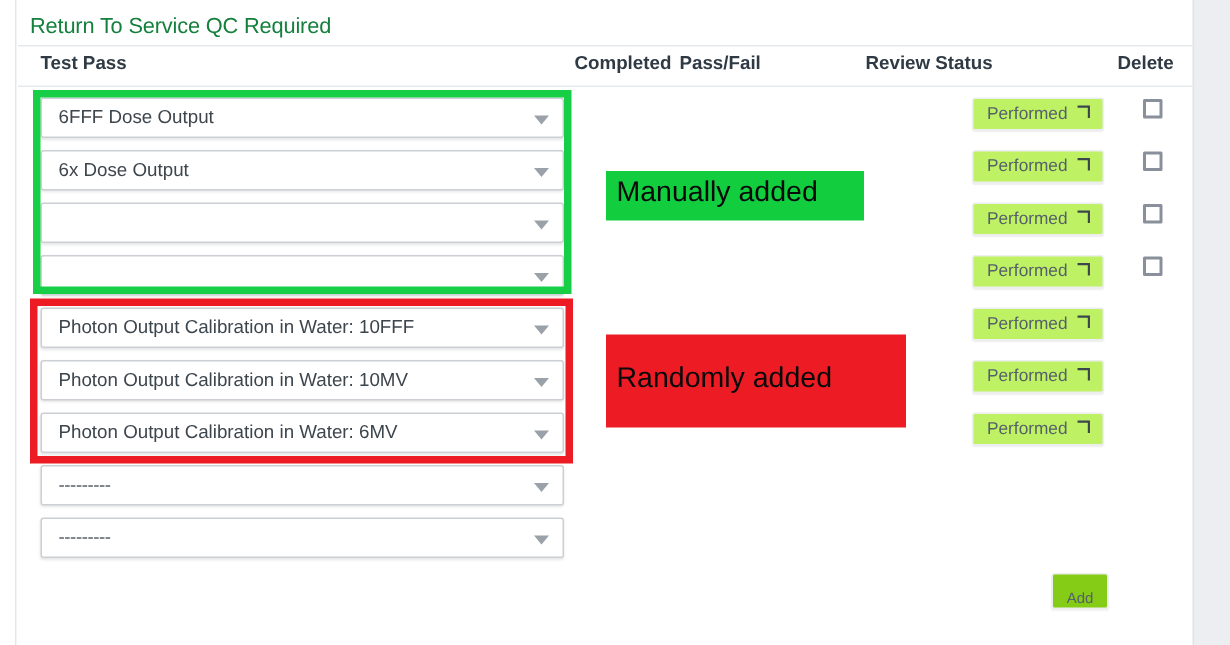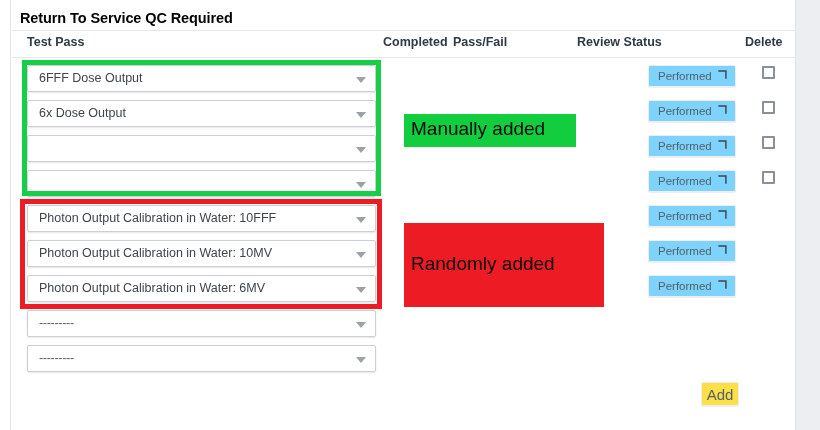--- a/index.html
+++ b/index.html
@@ -32,22 +32,22 @@
     position: absolute;
     left: 795px; top: 0px;
     width: 1px; height: 430px;
     background: #dfe3e8;
   }
 
   .panel-title {
     position: absolute;
     left: 20px; top: 10px;
     font-size: 14.5px;
-    font-weight: bold;
-    color: #000000;
+    font-weight: normal;
+    color: #15803d;
     letter-spacing: -0.1px;
   }
   .title-rule {
     position: absolute;
     left: 12px; top: 30px;
     width: 784px; height: 1px;
     background: #e6e9ec;
   }
 
   
@@ -112,21 +112,21 @@
     border-left: 5px solid transparent;
     border-right: 5px solid transparent;
     border-top: 6px solid #9aa1a8;
   }
 
   .performed-btn {
     position: absolute;
     left: 648px; top: 0px;
     height: 22px;
     padding: 0 8px 0 9px;
-    background: #7dd3fc;
+    background: #bef264;
     border: 1px solid #edeef0;
     border-radius: 2px;
     box-shadow: 0 1px 1px rgba(0,0,0,0.07);
     display: flex;
     align-items: center;
     gap: 6px;
     white-space: nowrap;
   }
   .performed-label {
     font-size: 11.5px;
@@ -161,28 +161,28 @@
     color: #0a0a0a;
     font-size: 19px;
   }
   .note-green { background: #12cd3e; }
   .note-red   { background: #ed1c24; }
 
   .add-btn {
     position: absolute;
     left: 701px; top: 382px;
     width: 38px; height: 24px;
-    background: #fde047;
+    background: #84cc16;
     border: 1px solid #ededef;
     border-radius: 2px;
     box-shadow: 0 1px 1px rgba(0,0,0,0.06);
     display: flex;
-    align-items: center;
+    align-items: flex-end;
     justify-content: center;
-    font-size: 15px;
+    font-size: 10px;
     color: #55606a;
   }
 </style>
 </head>
 <body>
 
 <div id="page">
 
   <div class="card"></div>
   <div class="card-left-gutter"></div>
@@ -316,21 +316,21 @@
     </div>
 
   <div class="hl-box hl-green" style="left:22px; top:60px; width:359px; height:136px;"></div>
 
   <div class="hl-box hl-red" style="left:20px; top:199px; width:362px; height:110px;"></div>
 
   <div class="note note-green" style="left:404px; top:114px; width:172px; height:33px;">
     <span>Manually added</span>
   </div>
 
-  <div class="note note-red" style="left:404px; top:223px; width:200px; height:84px; flex-direction:column; align-items:flex-start; justify-content:center;">
+  <div class="note note-red" style="left:404px; top:223px; width:200px; height:62px; flex-direction:column; align-items:flex-start; justify-content:center;">
     <span>Randomly added</span>
   </div>
 
   <div class="add-btn">
     <span>Add</span>
   </div>
 
 </div>
 
 </body></html>

